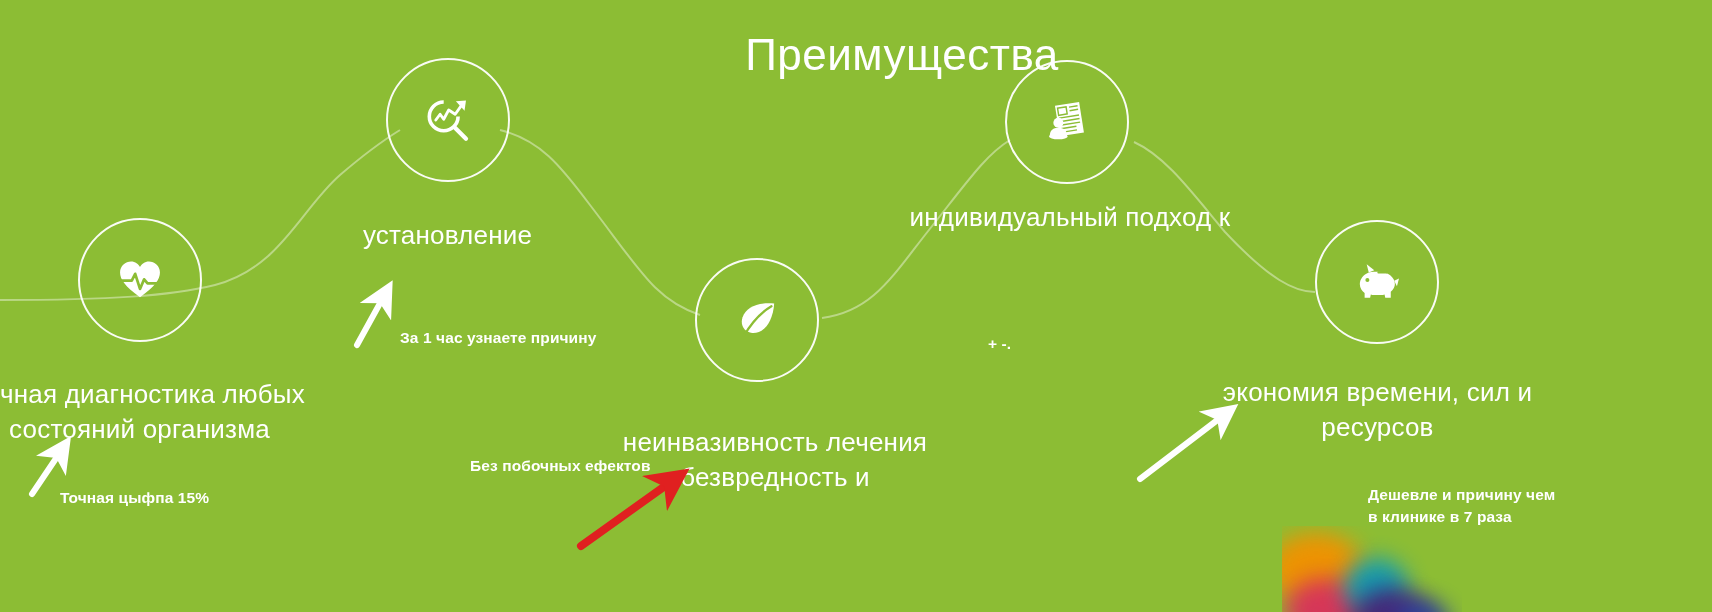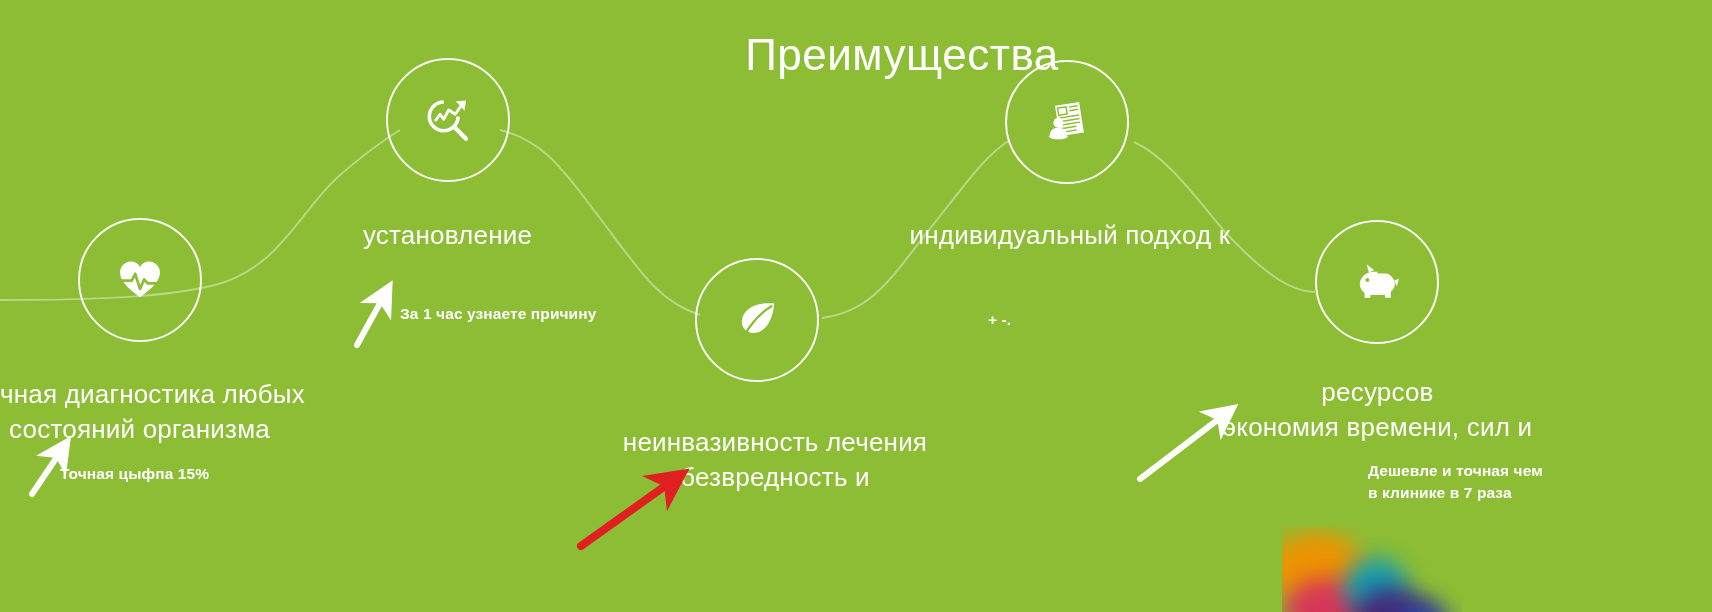--- a/index.html
+++ b/index.html
@@ -66,20 +66,21 @@
 
   
   .note {
     position: absolute;
     color: #ffffff;
     font-size: 15.5px;
     font-weight: bold;
     line-height: 1.45;
     text-align: left;
     letter-spacing: 0.1px;
+    margin-top: 24px;
   }
 
   
   .arrow-layer {
     position: absolute;
     left: 0; top: 0;
     width: 1712px;
     height: 612px;
     pointer-events: none;
   }
@@ -163,20 +164,23 @@
     <span>
       <svg width="44" height="44" viewBox="0 0 64 64">
         <path fill="#ffffff" d="M 57,8 C 34,6 16,13 11,28 C 7,40 14,50 25,51 C 41,52 55,36 57,8 Z"></path>
         <path fill="none" stroke="#8cbd34" stroke-width="3.4" stroke-linecap="round" d="M 53,12 C 36,22 24,36 13,55"></path>
       </svg>
     </span>
   </div>
   <div class="node-caption" style="left:610px; top:425px; width:330px;">
     <div>неинвазивность лечения</div>
     <div>безвредность и</div>
+  </div>
+  <div class="note" style="left:470px; top:431px; width:190px;">
+    <div>Без побочных ефектов</div>
   </div>
 
   <div class="node-circle" style="left:1005px; top:60px; width:124px; height:124px;">
     <span>
       <svg width="46" height="46" viewBox="0 0 64 64">
         <g transform="rotate(-9 32 32)">
           <rect x="19" y="7" width="34" height="43" fill="#ffffff"></rect>
           <rect x="22" y="11" width="12" height="10" fill="none" stroke="#8cbd34" stroke-width="2"></rect>
           <g stroke="#8cbd34" stroke-width="2">
             <path d="M38,12 H50"></path>
@@ -187,46 +191,46 @@
               <path d="M22,40 H44"></path>
             <path d="M22,45 H44"></path>
           </g>
         </g>
         <circle cx="20" cy="33" r="7" fill="#ffffff"></circle>
         <path fill="#ffffff" d="M 8,52 C 8,43 13,40 20,40 C 27,40 32,43 32,52 Z"></path>
         <ellipse cx="20" cy="52" rx="13" ry="4" fill="#ffffff"></ellipse>
       </svg>
     </span>
   </div>
-  <div class="node-caption" style="left:905px; top:218px; width:330px;">
+  <div class="node-caption" style="left:905px; top:200px; width:330px;">
     <div>индивидуальный подход к</div>
   </div>
   <div class="note" style="left:988px; top:309px; width:120px;">
     <div>+ -.</div>
   </div>
 
   <div class="node-circle" style="left:1315px; top:220px; width:124px; height:124px;">
     <span>
       <svg width="44" height="44" viewBox="0 0 64 64">
         <path fill="#ffffff" d="M 20,18 C 12,21 7,28 7,35 C 7,41 10,45 14,48 L 14,55 L 22,55 L 23,50
                  C 26,51 30,51 33,51 C 36,51 40,51 43,50 L 44,55 L 52,55 L 52,46
                  C 56,43 58,39 58,35 C 58,25 48,17 34,17 C 30,17 25,17 20,18 Z"></path>
         <path fill="#ffffff" d="M 20,18 L 17,6 L 28,15 Z"></path>
         <path fill="#ffffff" d="M 57,30 L 64,27 L 61,38 Z"></path>
         <circle cx="18" cy="29" r="2.9" fill="#8cbd34"></circle>
         <path fill="none" stroke="#8cbd34" stroke-width="3" stroke-linecap="round" d="M 34,18 H 46"></path>
       </svg>
     </span>
   </div>
   <div class="node-caption" style="left:1215px; top:375px; width:325px;">
+    <div>экономия времени, сил и</div>
     <div>ресурсов</div>
-    <div>экономия времени, сил и</div>
   </div>
   <div class="note" style="left:1368px; top:460px; width:230px;">
-    <div>Дешевле и точная чем</div>
+    <div>Дешевле и причину чем</div>
     <div>в клинике в 7 раза</div>
   </div>
 
   <svg class="arrow-layer" viewBox="0 0 1712 612" aria-hidden="true">
     <defs>
       <marker id="ah-white" markerWidth="6" markerHeight="6" refX="3" refY="3" orient="auto" markerUnits="strokeWidth">
         <path d="M0,0 L6,3 L0,6 L1.6,3 Z" fill="#ffffff"></path>
       </marker>
       <marker id="ah-red" markerWidth="5.4" markerHeight="5.4" refX="2.7" refY="2.7" orient="auto" markerUnits="strokeWidth">
         <path d="M0,0 L5.4,2.7 L0,5.4 L1.5,2.7 Z" fill="#e02020"></path>

